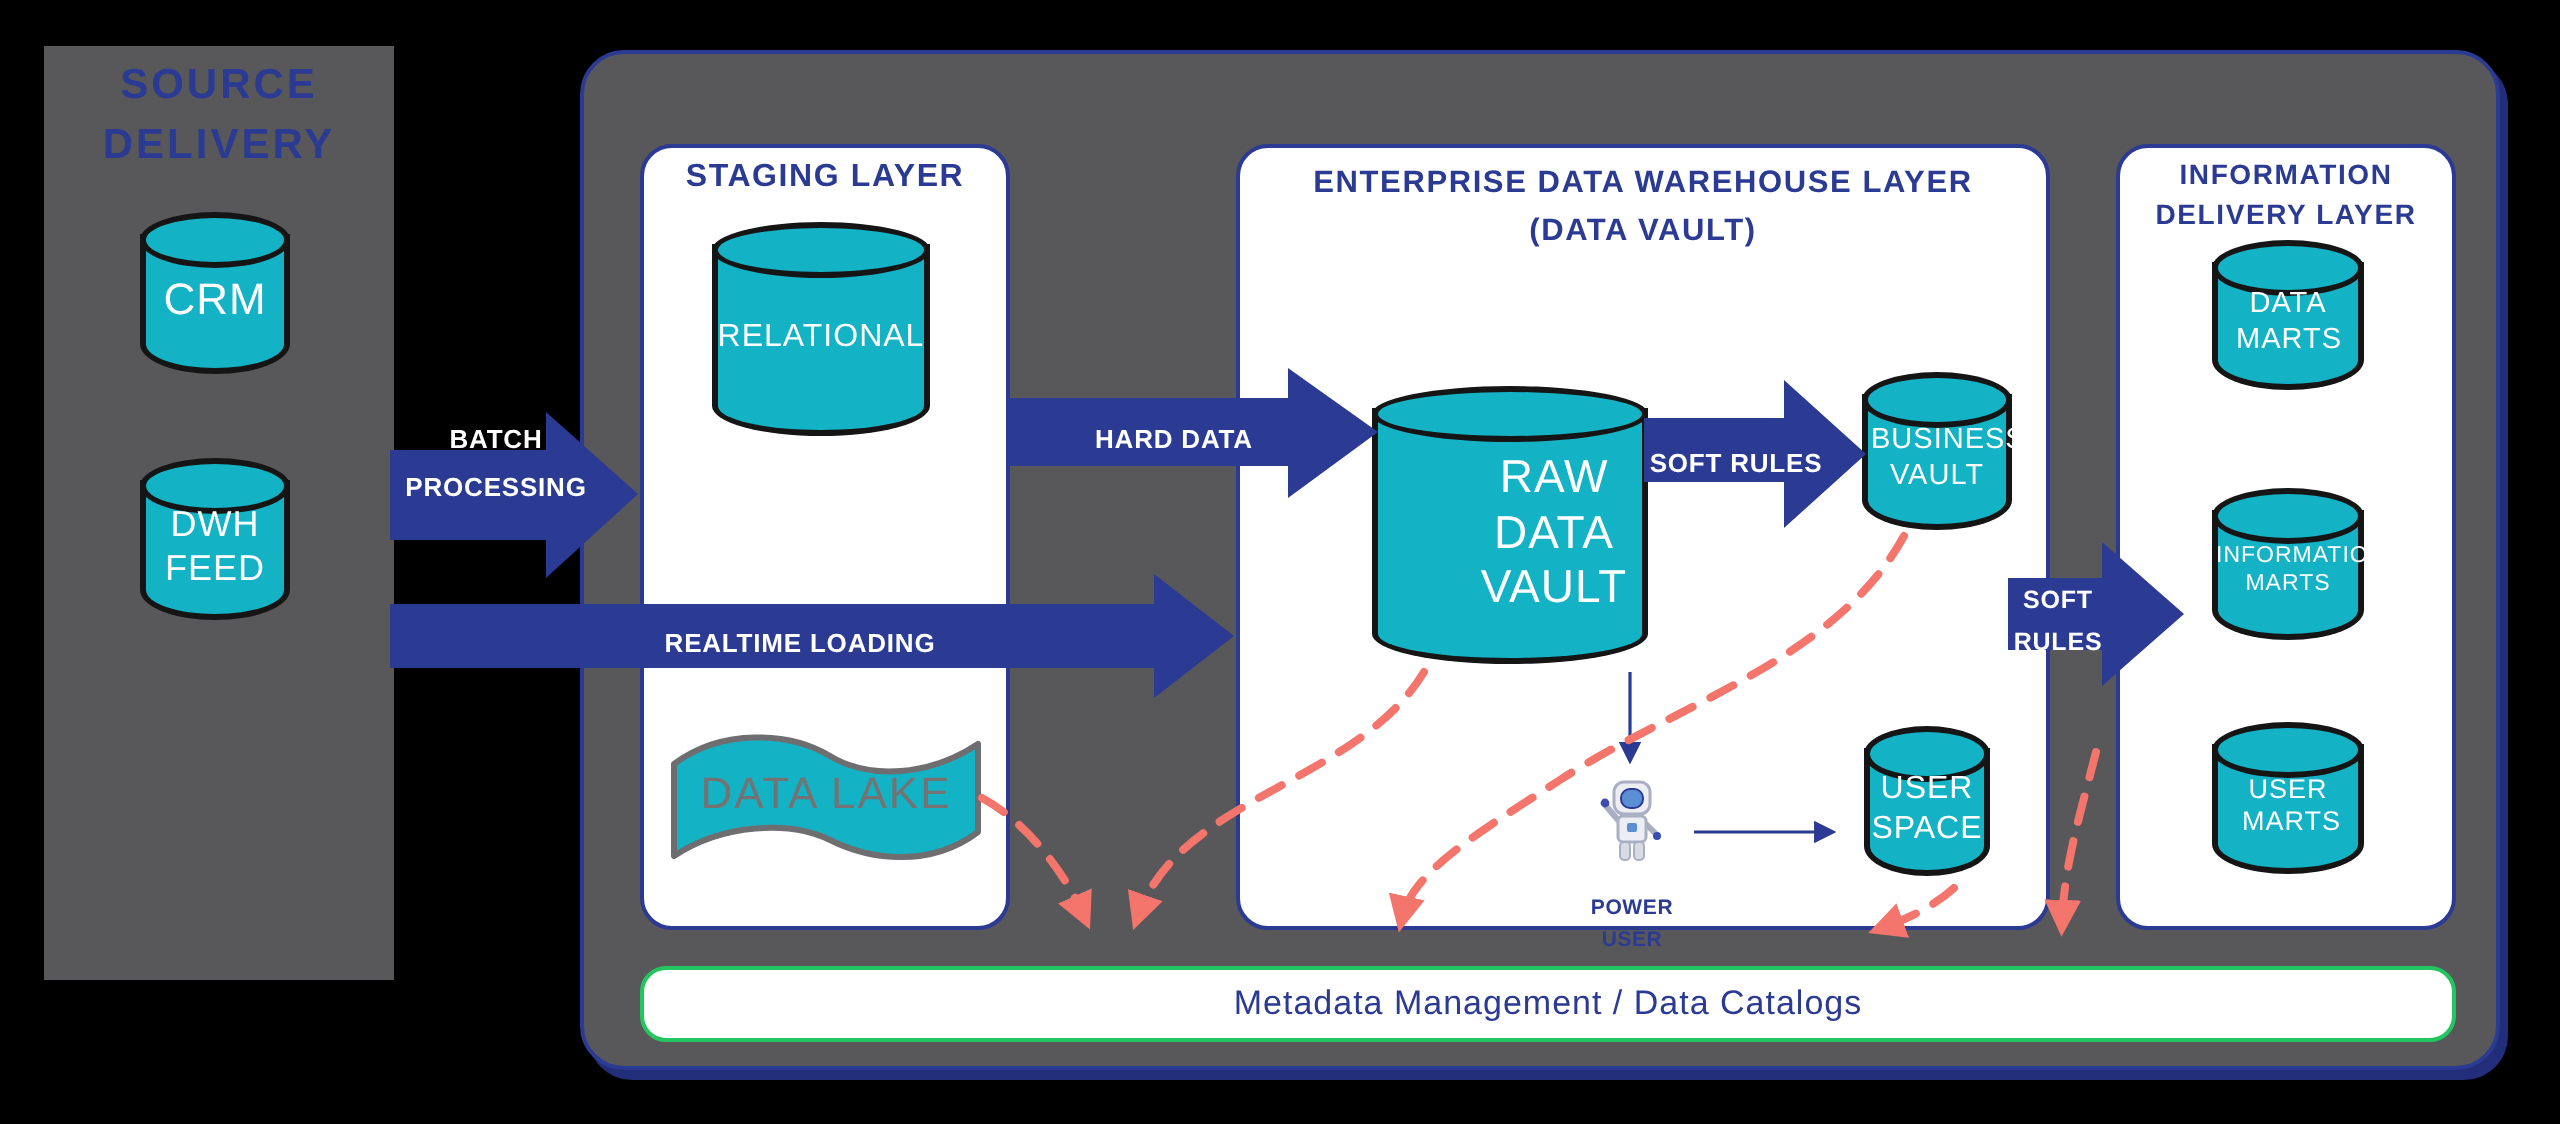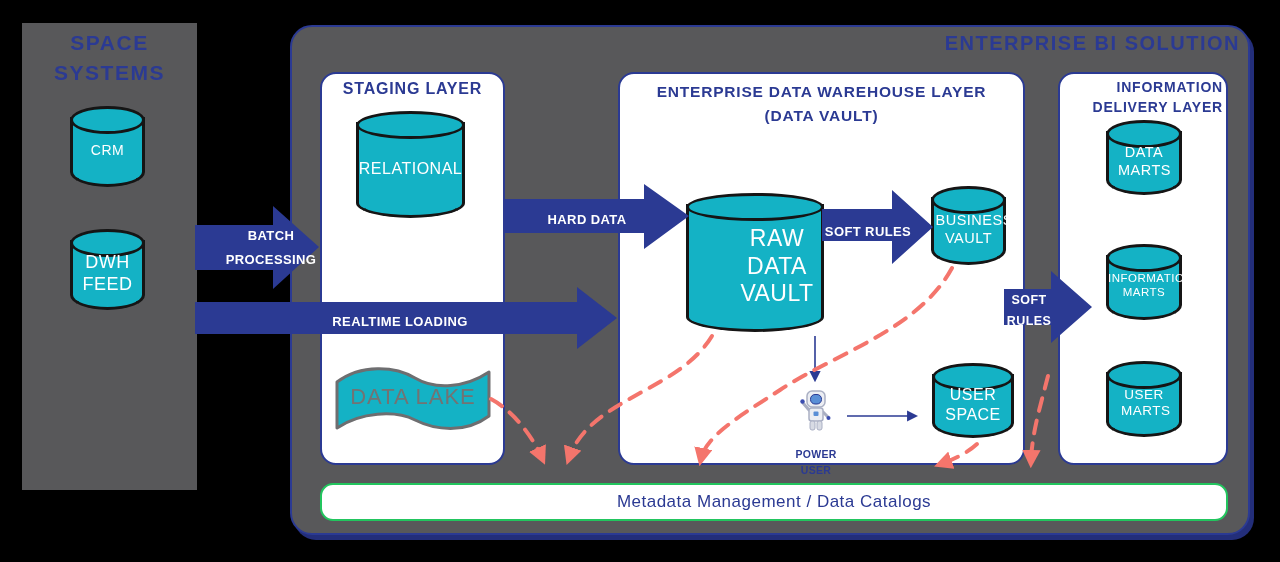--- a/index.html
+++ b/index.html
@@ -19,50 +19,50 @@
   .meta-bar { position:absolute; left:320px; top:483px; width:908px; height:38px; background:#fff;
               border:2px solid #22c55e; border-radius:13px; z-index:2;
               display:flex; align-items:center; justify-content:center; }
   .big-title { position:absolute; font-size:20px; font-weight:700; letter-spacing:1.5px; color:#2b3a93; z-index:3; }
   .src-title { left:22px; top:28px; width:175px; text-align:center; font-size:21px; line-height:1.45; }
   .bi-title  { right:40px; top:32px; text-align:right; }
   .panel-title { position:absolute; text-align:center; color:#2b3a93; font-weight:700;
                  letter-spacing:0.8px; z-index:3; }
   .staging-title  { left:320px; top:80px; width:185px; font-size:16px; }
   .dwh-title      { left:618px; top:80px; width:407px; font-size:15.5px; line-height:1.55; }
-  .delivery-title { left:1063px; top:78px; width:160px; font-size:14px; line-height:1.4;text-align:right; }
+  .delivery-title { left:1063px; top:78px; width:160px; font-size:14px; line-height:1.4; }
   .meta-label { font-size:17px; color:#2b3a93; letter-spacing:0.5px; }
 
   
   .cyl { position:absolute; background:#14b2c5; border:3px solid #151515; border-top:none;
          border-radius:0 0 50% 50% / 0 0 15px 15px;
          display:flex; align-items:center; justify-content:center; text-align:center;
          color:#fff; z-index:3; }
   .cyl::before { content:""; position:absolute; left:-3px; right:-3px; top:-11px; height:22px;
                  background:#14b2c5; border:3px solid #151515; border-radius:50%; }
   .cyl span { position:relative; line-height:1.2; letter-spacing:0.5px; }
 
-  .cyl-crm   { left:70px;  top:117px; width:75px; height:70px; font-size:14px; }
+  .cyl-crm   { left:70px;  top:117px; width:75px; height:70px; font-size:22px; }
   .cyl-dwh   { left:70px;  top:240px; width:75px; height:70px; font-size:18px; }
   .cyl-mysql { left:70px;  top:365px; width:75px; height:68px; font-size:18px; }
   .cyl-rel   { left:356px; top:122px; width:109px; height:96px; font-size:16px; }
   .cyl-raw   { left:686px; top:204px; width:138px; height:128px; font-size:23px;padding-left:44px; }
   .cyl-bus   { left:931px; top:197px; width:75px; height:68px; font-size:14.5px; }
-  .cyl-usp   { left:932px; top:374px; width:82px; height:64px; font-size:16px; }
+  .cyl-usp   { left:932px; top:374px; width:63px; height:64px; font-size:16px; }
   .cyl-dm    { left:1106px; top:131px; width:76px; height:64px; font-size:14.5px; }
   .cyl-im    { left:1106px; top:255px; width:76px; height:65px; font-size:11.5px; }
   .cyl-um    { left:1106px; top:372px; width:76px; height:65px; font-size:13.5px; }
 
   
   #overlay { position:absolute; left:0; top:0; width:1280px; height:562px; z-index:4; pointer-events:none; }
 
   
   .flow-label { position:absolute; color:#fff; font-weight:700; font-size:13px; letter-spacing:0.4px;
                 text-align:center; z-index:5; line-height:1.85; }
-  .lbl-batch    { left:196px;  top:224px; width:104px;margin-left:23px; }
+  .lbl-batch    { left:196px;  top:208px; width:104px; }
   .lbl-realtime { left:290px;  top:310px; width:220px; }
   .lbl-hard     { left:522px;  top:208px; width:130px; }
   .lbl-softL    { left:820px;  top:220px; width:96px;  }
   .lbl-softR    { left:1002px; top:290px; width:54px;  font-size:12.5px; line-height:1.7; }
 
   .power-label { position:absolute; left:788px; top:447px; width:56px; text-align:center;
                  color:#2b3a93; font-size:10.5px; font-weight:600; line-height:1.5;
                  letter-spacing:0.3px; z-index:5; }
   .power-icon { position:absolute; left:797px; top:388px; width:38px; height:52px; z-index:5; }
 
@@ -78,22 +78,21 @@
 
   <div class="panel src-panel"></div>
   <div class="panel bi-panel"></div>
   <div class="white-panel staging-panel"></div>
   <div class="white-panel dwh-panel"></div>
   <div class="white-panel delivery-panel"></div>
   <div class="meta-bar">
     <span class="meta-label">Metadata Management / Data Catalogs</span>
   </div>
 
-  <div class="big-title src-title">SPACE SYSTEMS</div>
-  <div class="big-title bi-title">ENTERPRISE BI SOLUTION</div>
+  <div class="big-title src-title">SOURCE DELIVERY</div>
   <div class="panel-title staging-title">STAGING LAYER</div>
   <div class="panel-title dwh-title">
     <div>ENTERPRISE DATA WAREHOUSE LAYER</div>
     <div>(DATA VAULT)</div>
   </div>
   <div class="panel-title delivery-title">INFORMATION DELIVERY LAYER</div>
 
   <div class="cyl cyl-crm">
     <span>CRM</span>
   </div>

